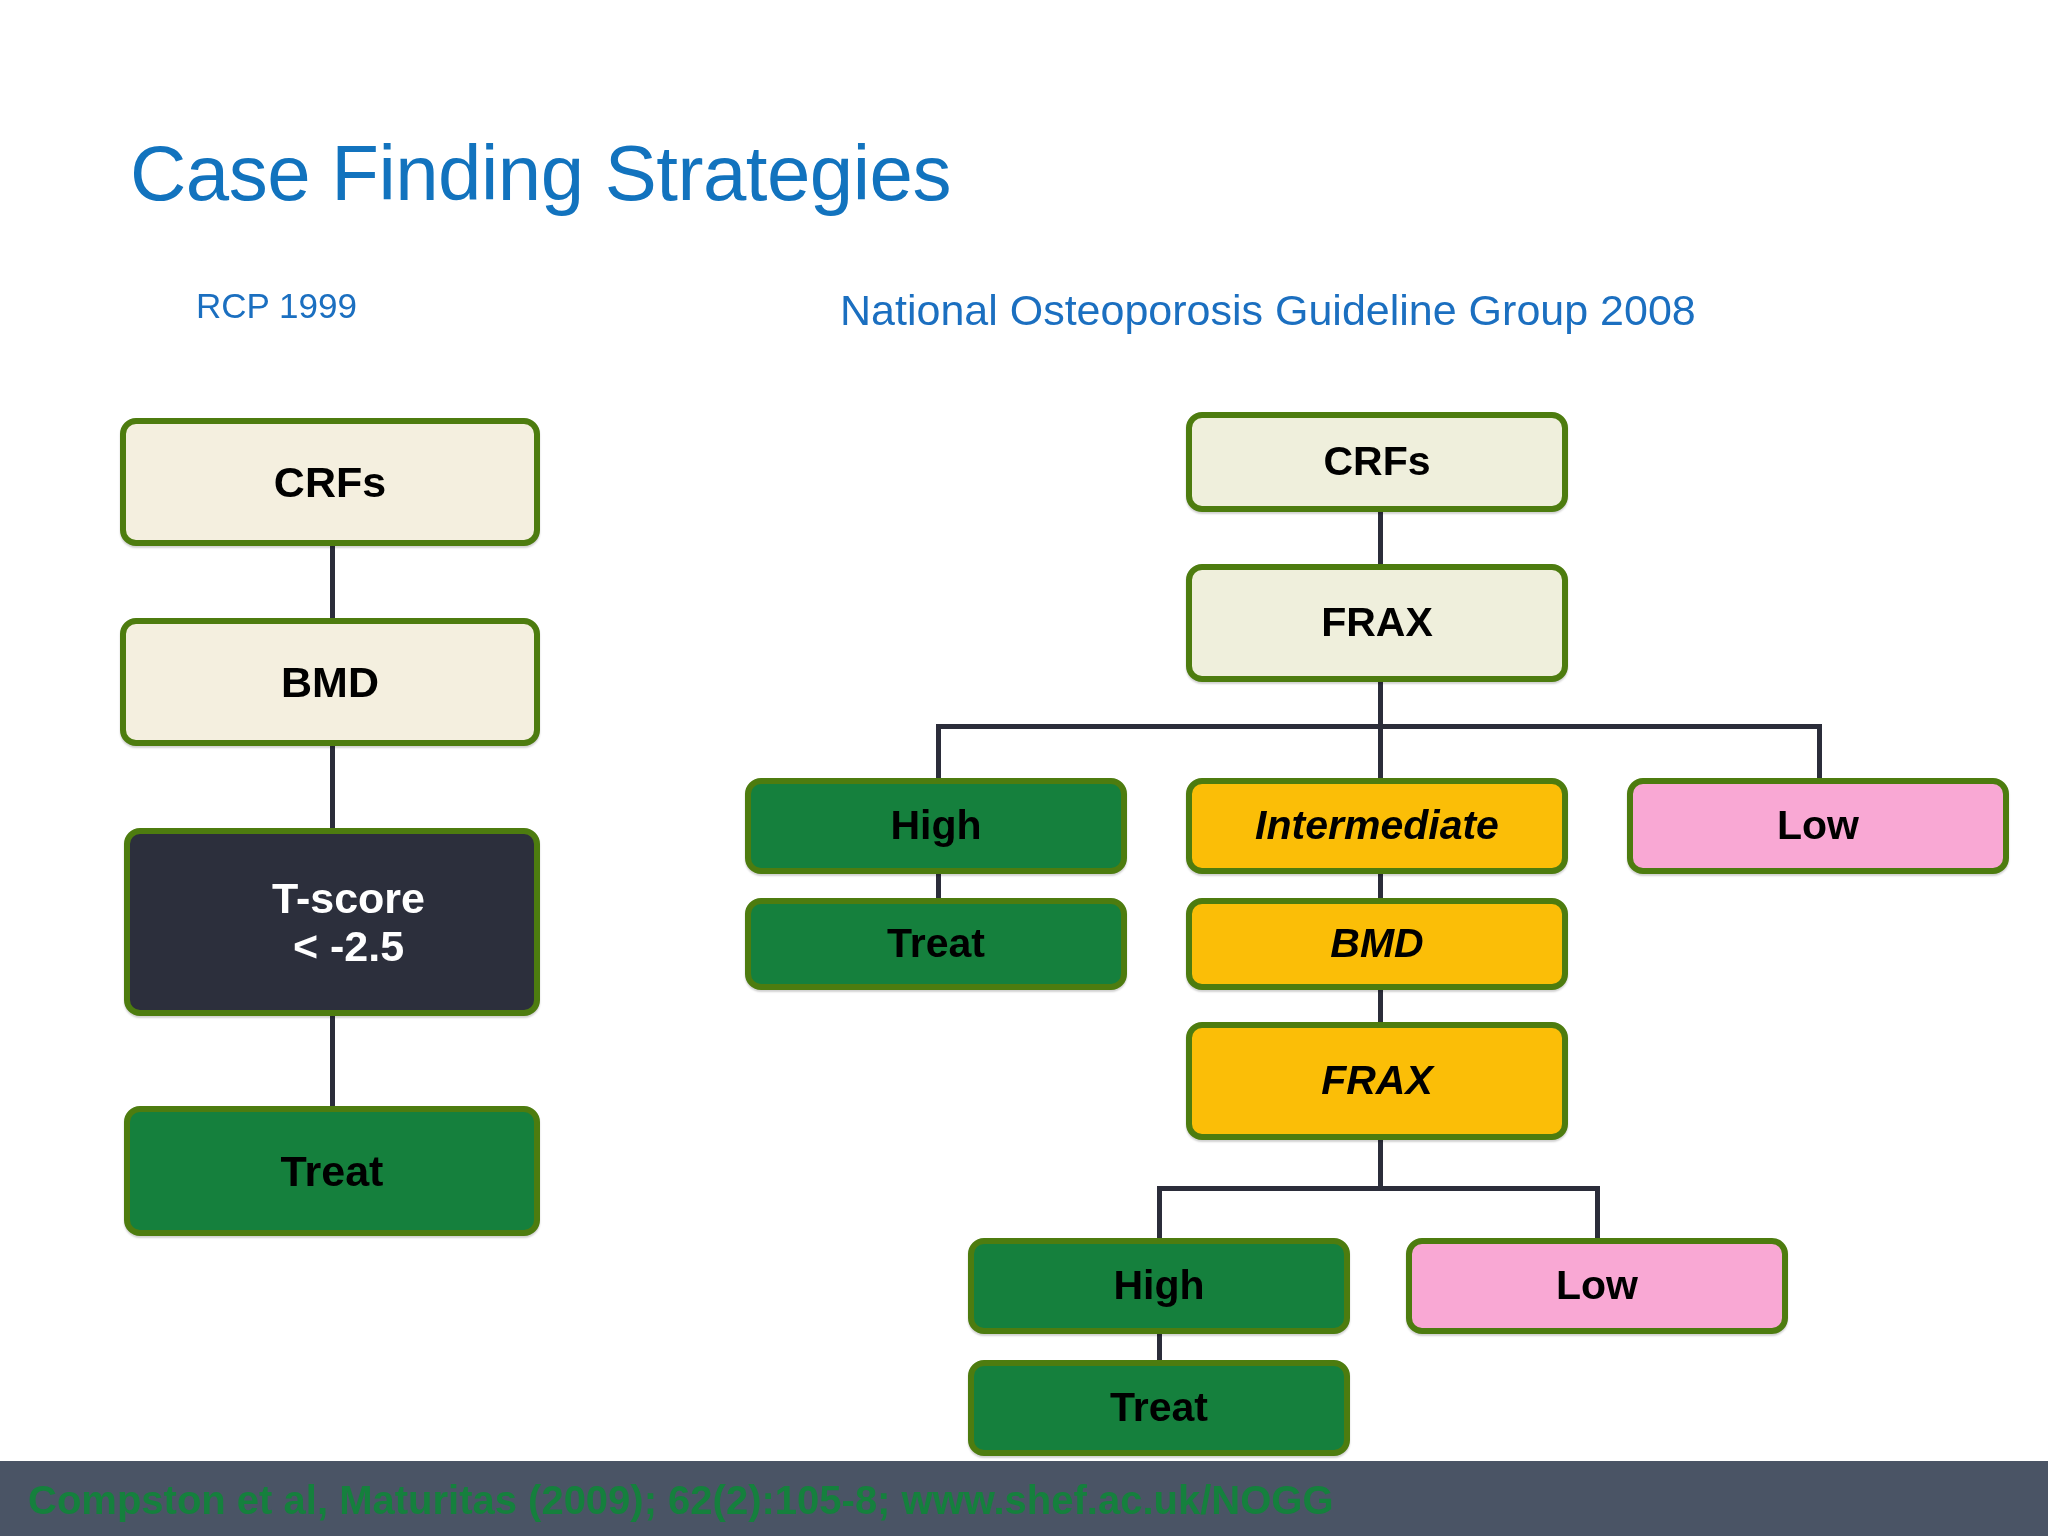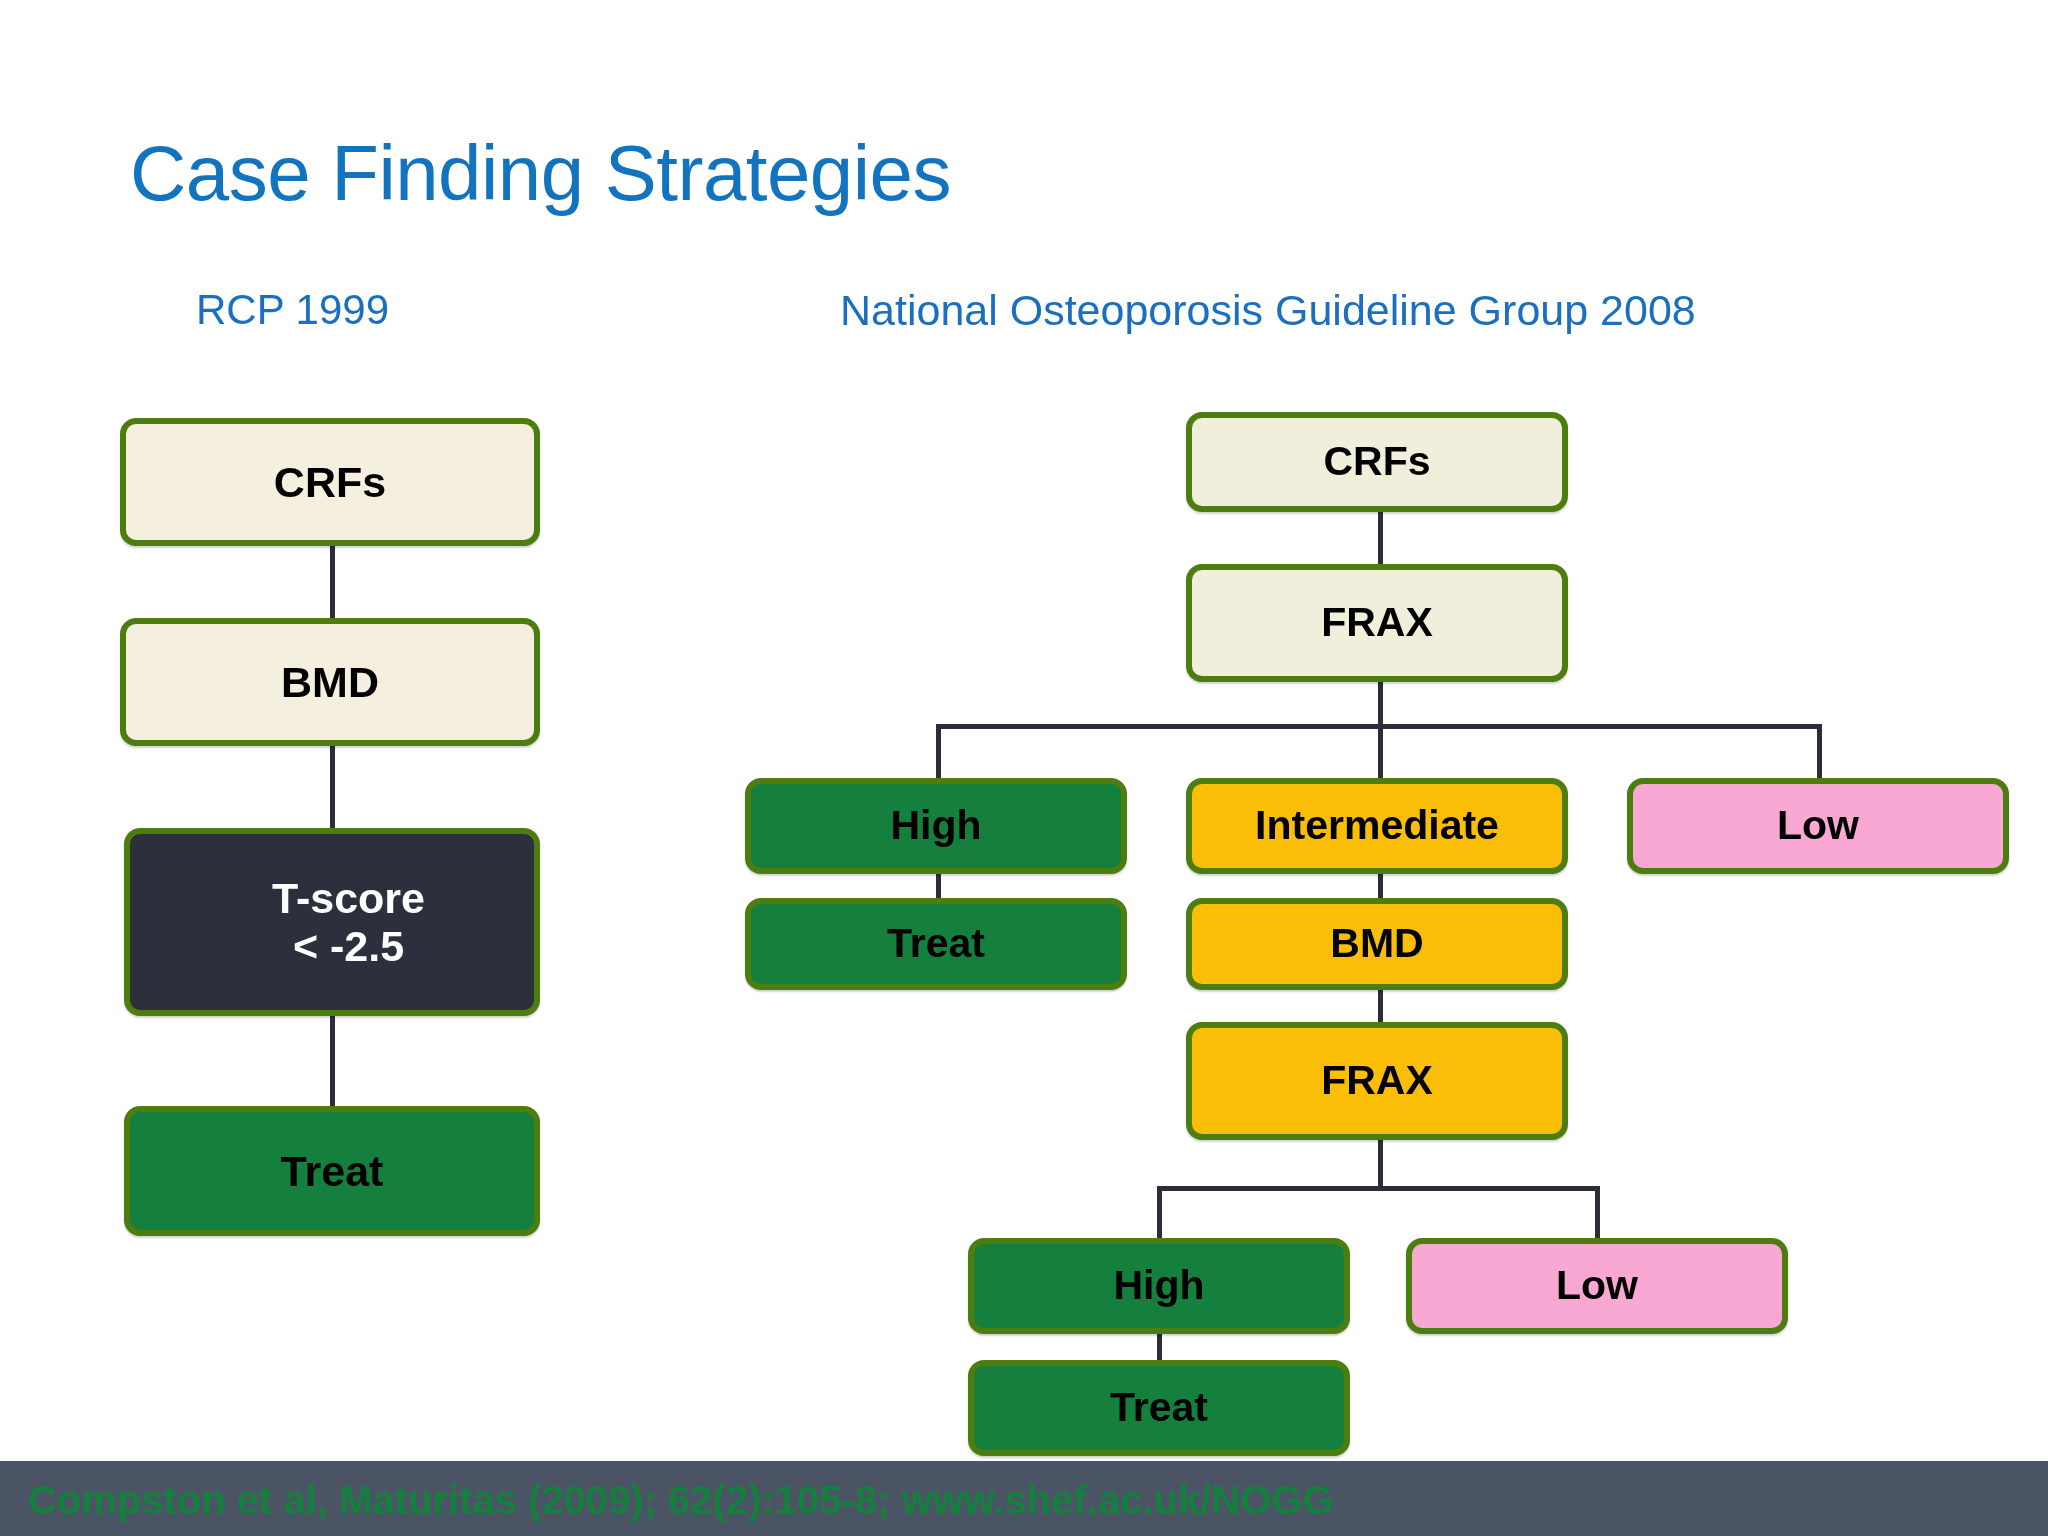--- a/index.html
+++ b/index.html
@@ -31,21 +31,21 @@
     font-size: 78px;
     font-weight: 400;
     color: #1273BE;
     letter-spacing: -0.5px;
     white-space: nowrap;
   }
   #subtitle-left {
     position: absolute;
     left: 196px;
     top: 286px;
-    font-size: 42px;
+    font-size: 35px;
     color: #1B6FC0;
     white-space: nowrap;
   }
   #subtitle-right {
     position: absolute;
     left: 840px;
     top: 286px;
     font-size: 43px;
     color: #1B6FC0;
     white-space: nowrap;
@@ -67,21 +67,21 @@
     line-height: 1.12;
     z-index: 3;
     box-shadow: 0 2px 2px rgba(0,0,0,0.18);
   }
   .node .ln { display: block; white-space: nowrap; }
 
   .node.beige      { background: #F4EFDF; }
   .node.beige2     { background: #EFEFDC; }
   .node.dark       { background: #2C2F3C; color: #FFFFFF; padding-left: 33px; }
   .node.red        { background: #15803d; }
-  .node.amber      { background: #FBBE07; }
+  .node.amber      { background: #FBBE07; font-style: italic; }
   .node.green      { background: #f9a8d4; }
 
   
   .conn {
     position: absolute;
     background: #2B2D3A;
     z-index: 1;
   }
   .conn.v { width: 5px; }
   .conn.h { height: 5px; }

